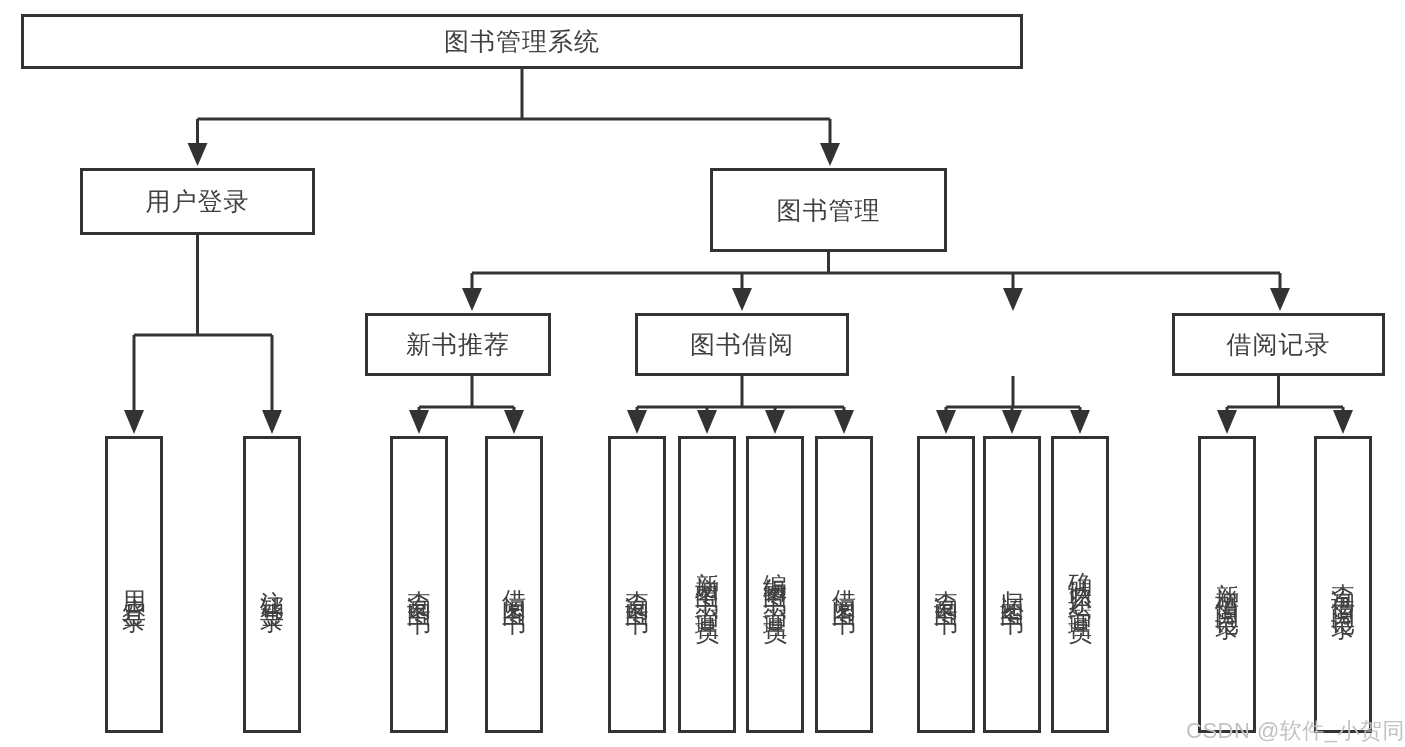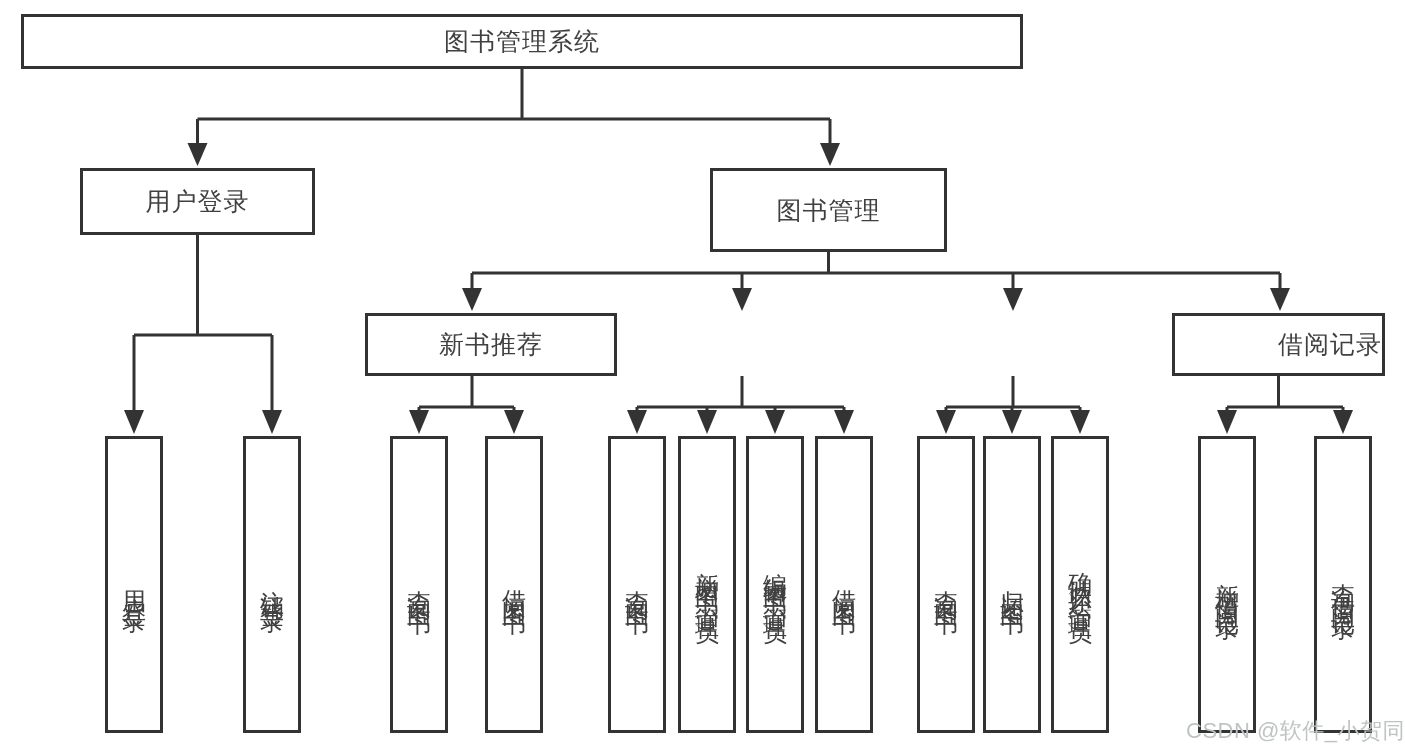--- a/index.html
+++ b/index.html
@@ -90,24 +90,27 @@
     <span class="hlabel">图书管理系统</span>
   </div>
 
   <div class="box" style="left:80px; top:168px; width:235px; height:67px;">
     <span class="hlabel">用户登录</span>
   </div>
   <div class="box" style="left:710px; top:168px; width:237px; height:84px;">
     <span class="hlabel">图书管理</span>
   </div>
 
-  <div class="box" style="left:365px; top:313px; width:252px; height:63px;">
+  <div class="box" style="left:365px; top:313px; width:186px; height:63px;">
     <span class="hlabel">新书推荐</span>
   </div>
-  <div class="box" style="left:1172px; top:313px; width:213px; height:63px;justify-content:flex-end;">
+  <div class="box" style="left:635px; top:313px; width:214px; height:63px;">
+    <span class="hlabel">图书借阅</span>
+  </div>
+  <div class="box" style="left:1172px; top:313px; width:213px; height:63px;">
     <span class="hlabel">借阅记录</span>
   </div>
 
   <div class="box leaf" style="left:105px;">
     <span class="vtext">用户登录</span>
   </div>
   <div class="box leaf" style="left:243px;">
     <span class="vtext">注销登录</span>
   </div>
 

